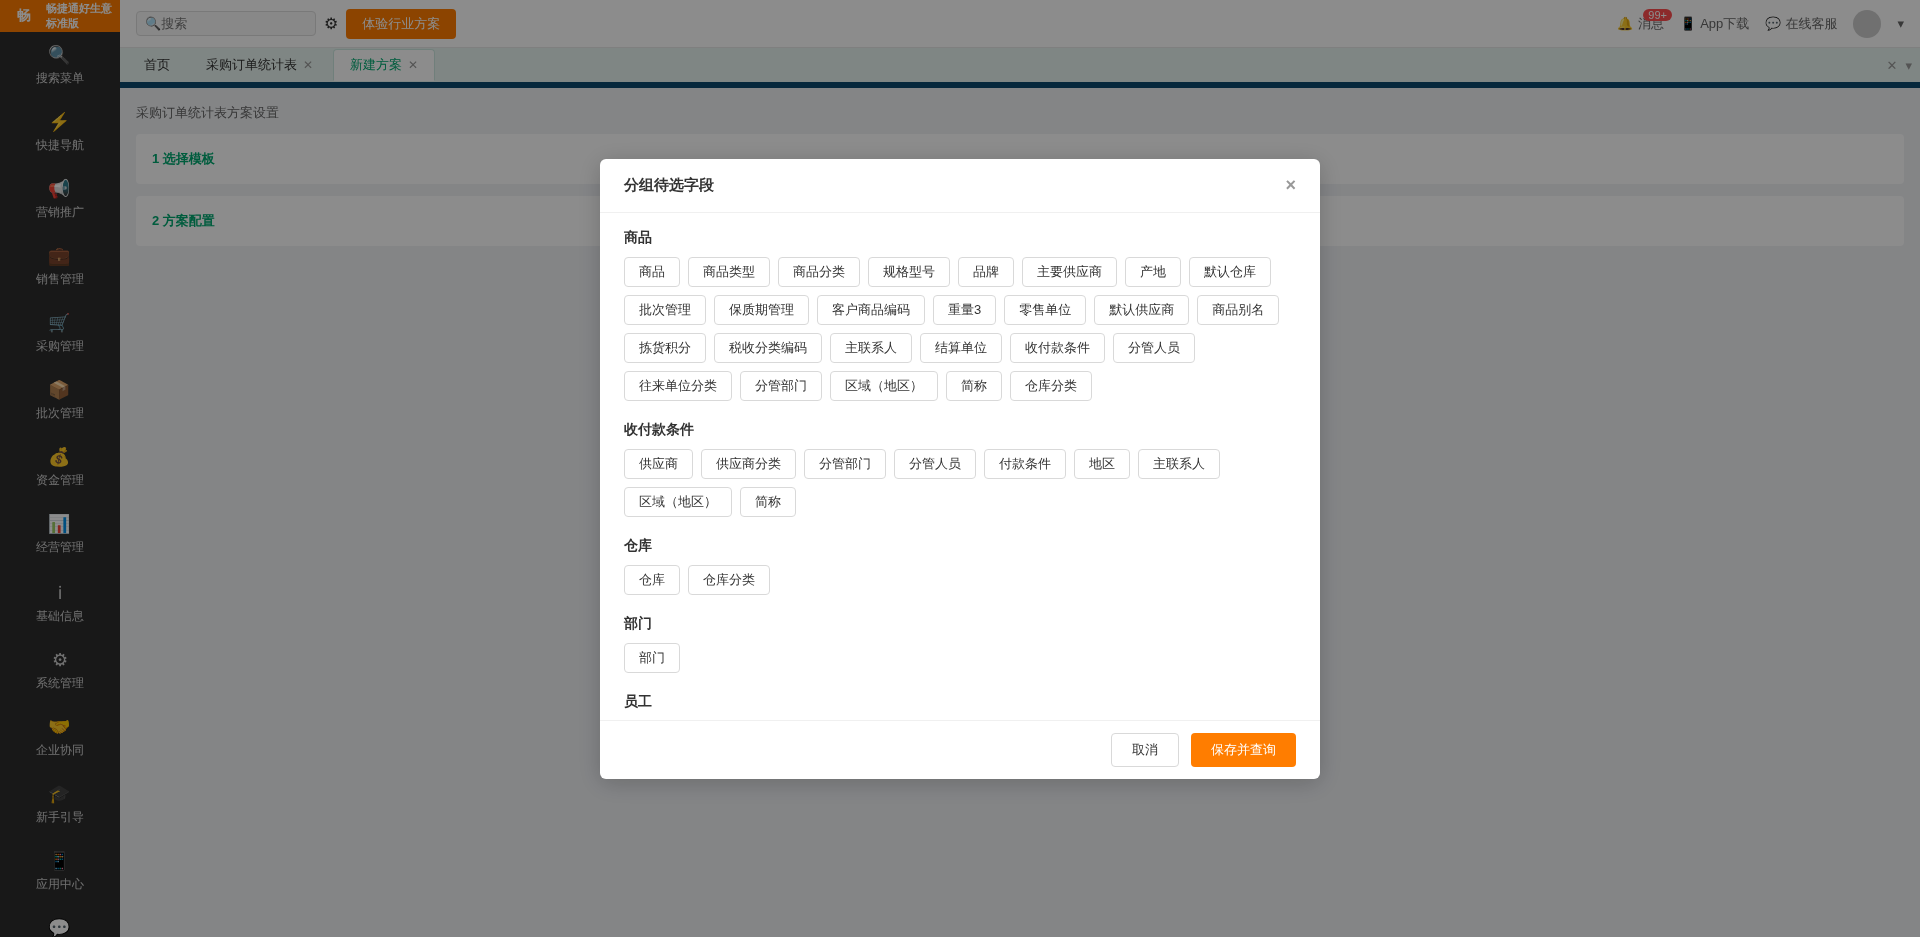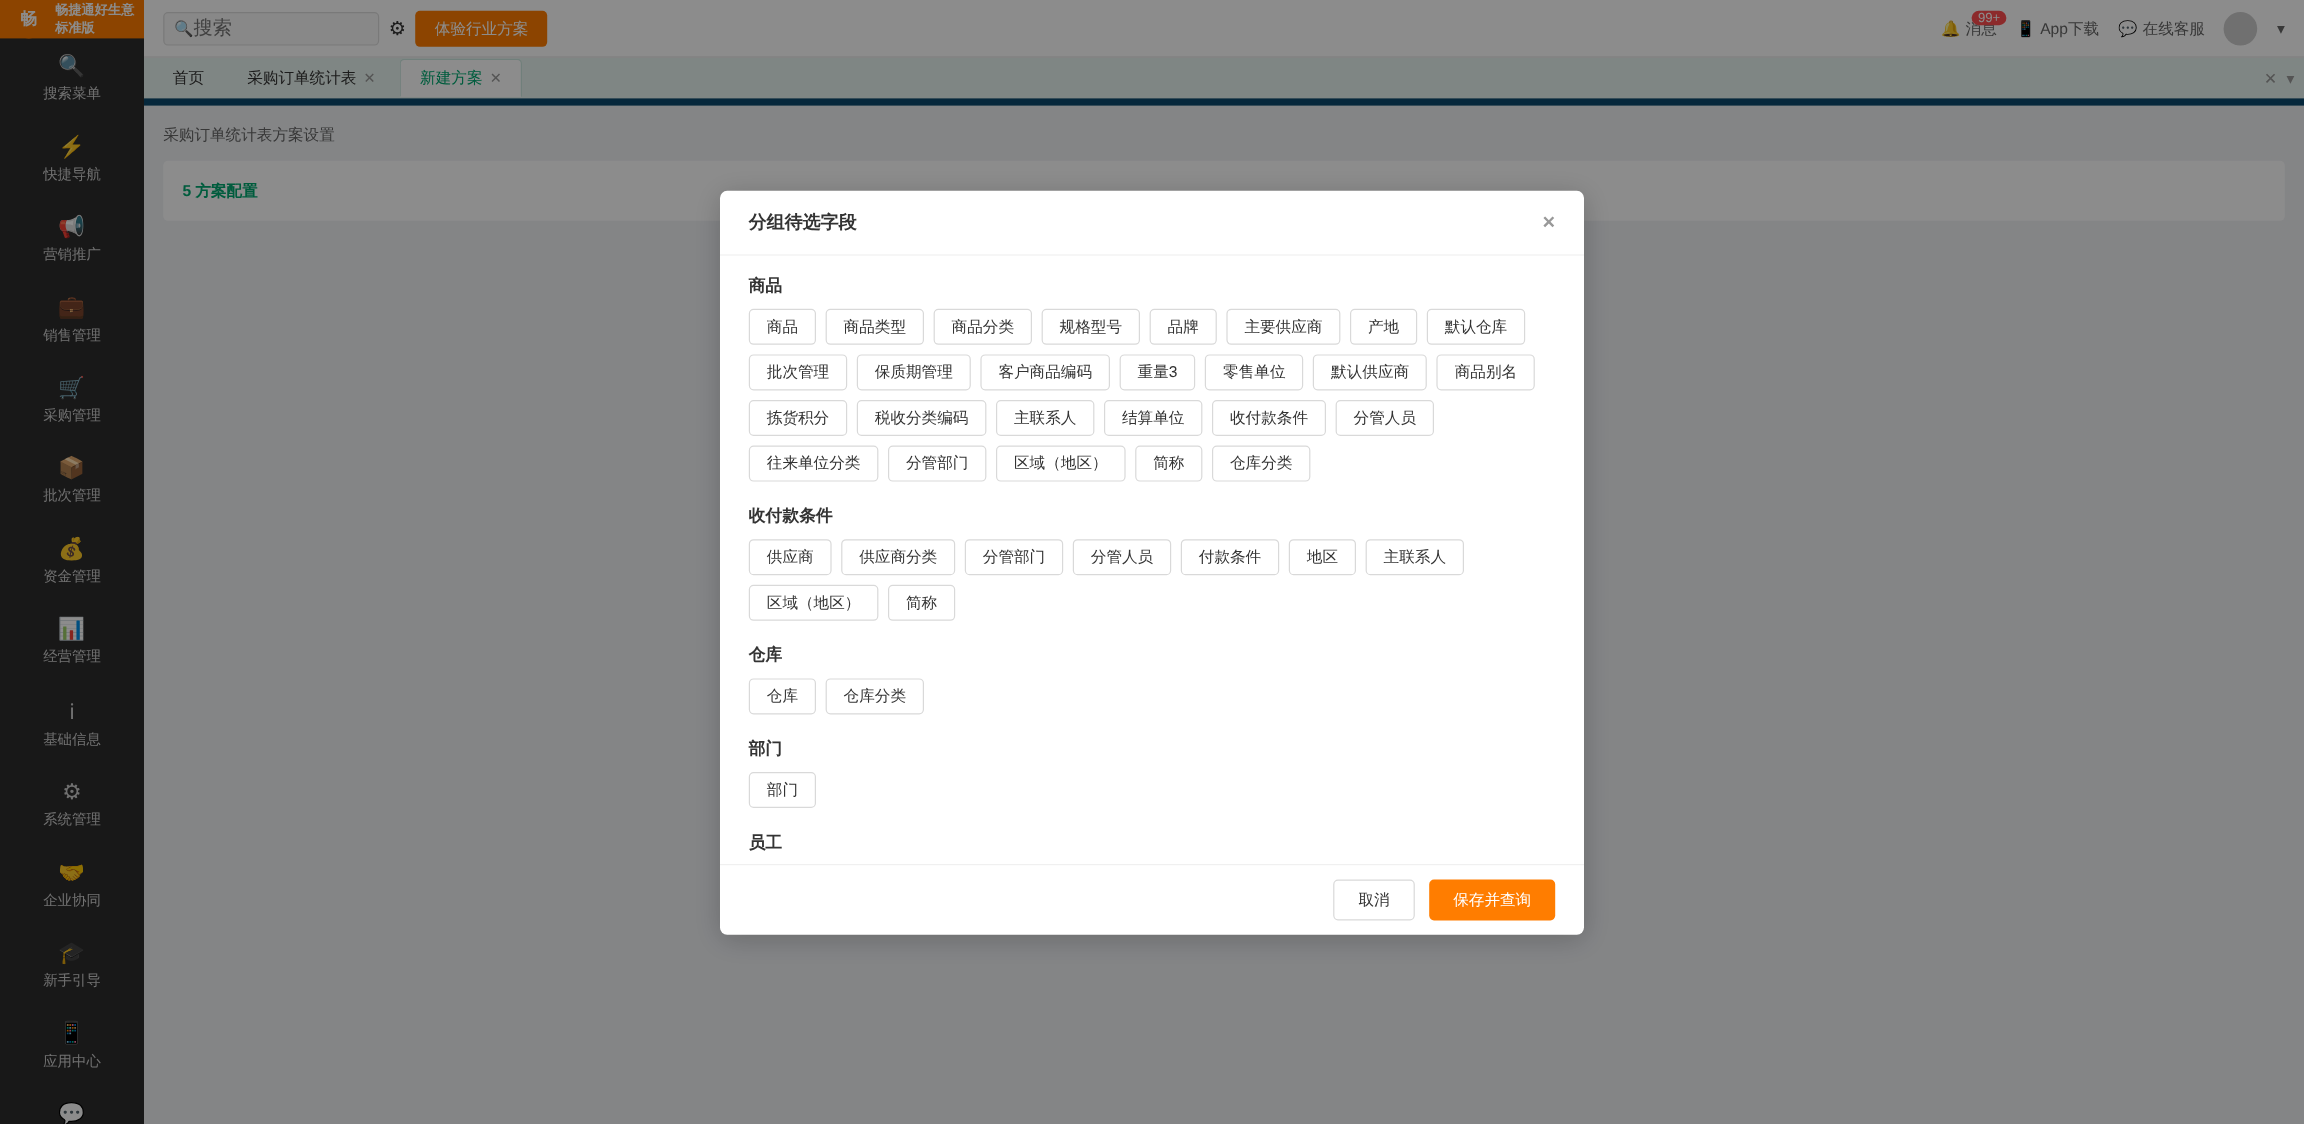--- a/index.html
+++ b/index.html
@@ -24,21 +24,21 @@
       display: flex; align-items: center; justify-content: center;
       color: white; font-weight: bold; font-size: 14px;
     }
     .top-bar-middle { flex: 1; display: flex; align-items: center; gap: 8px; }
     .search-bar {
       display: flex; align-items: center;
       border: 1px solid #ddd; border-radius: 4px;
       padding: 4px 8px; background: #f7f7f7;
       width: 180px;
     }
-    .search-bar input { border: none; background: transparent; outline: none; font-size: 16px; width: 120px; }
+    .search-bar input { border: none; background: transparent; outline: none; font-size: 13px; width: 120px; }
     .experience-btn {
       background: #ff7d00; color: white; border: none; border-radius: 4px;
       padding: 6px 16px; cursor: pointer; font-size: 13px;
     }
     .top-bar-right { display: flex; align-items: center; gap: 16px; font-size: 13px; color: #666; }
     .badge-item { display: flex; align-items: center; gap: 4px; cursor: pointer; position: relative; }
     .badge { background: #ff4d4f; color: white; border-radius: 10px; padding: 0 5px; font-size: 11px; position: absolute; top: -6px; right: -8px; }
     .avatar { width: 28px; height: 28px; background: #ccc; border-radius: 50%; }
     .gear-icon { font-size: 16px; cursor: pointer; }
 
@@ -287,21 +287,24 @@
     </div>
   <div style="margin-left:auto;display:flex;gap:8px;">
     <span style="color:#999;cursor:pointer;">✕</span>
     <span style="color:#999;cursor:pointer;">▾</span>
   </div>
 </div>
 
 <div class="main-content">
   <div class="page-title">采购订单统计表方案设置</div>
   <div class="step-section">
-    <span style="color:#00a870;font-weight:bold;">5 方案配置</span>
+    <span style="color:#00a870;font-weight:bold;">1 选择模板</span>
+  </div>
+  <div class="step-section">
+    <span style="color:#00a870;font-weight:bold;">2 方案配置</span>
   </div>
 </div>
 
 <div class="overlay">
   <div class="modal">
     <div class="modal-header">
       <span>分组待选字段</span>
       <span class="modal-close">×</span>
     </div>
     <div class="modal-body" id="modal-body-container">

